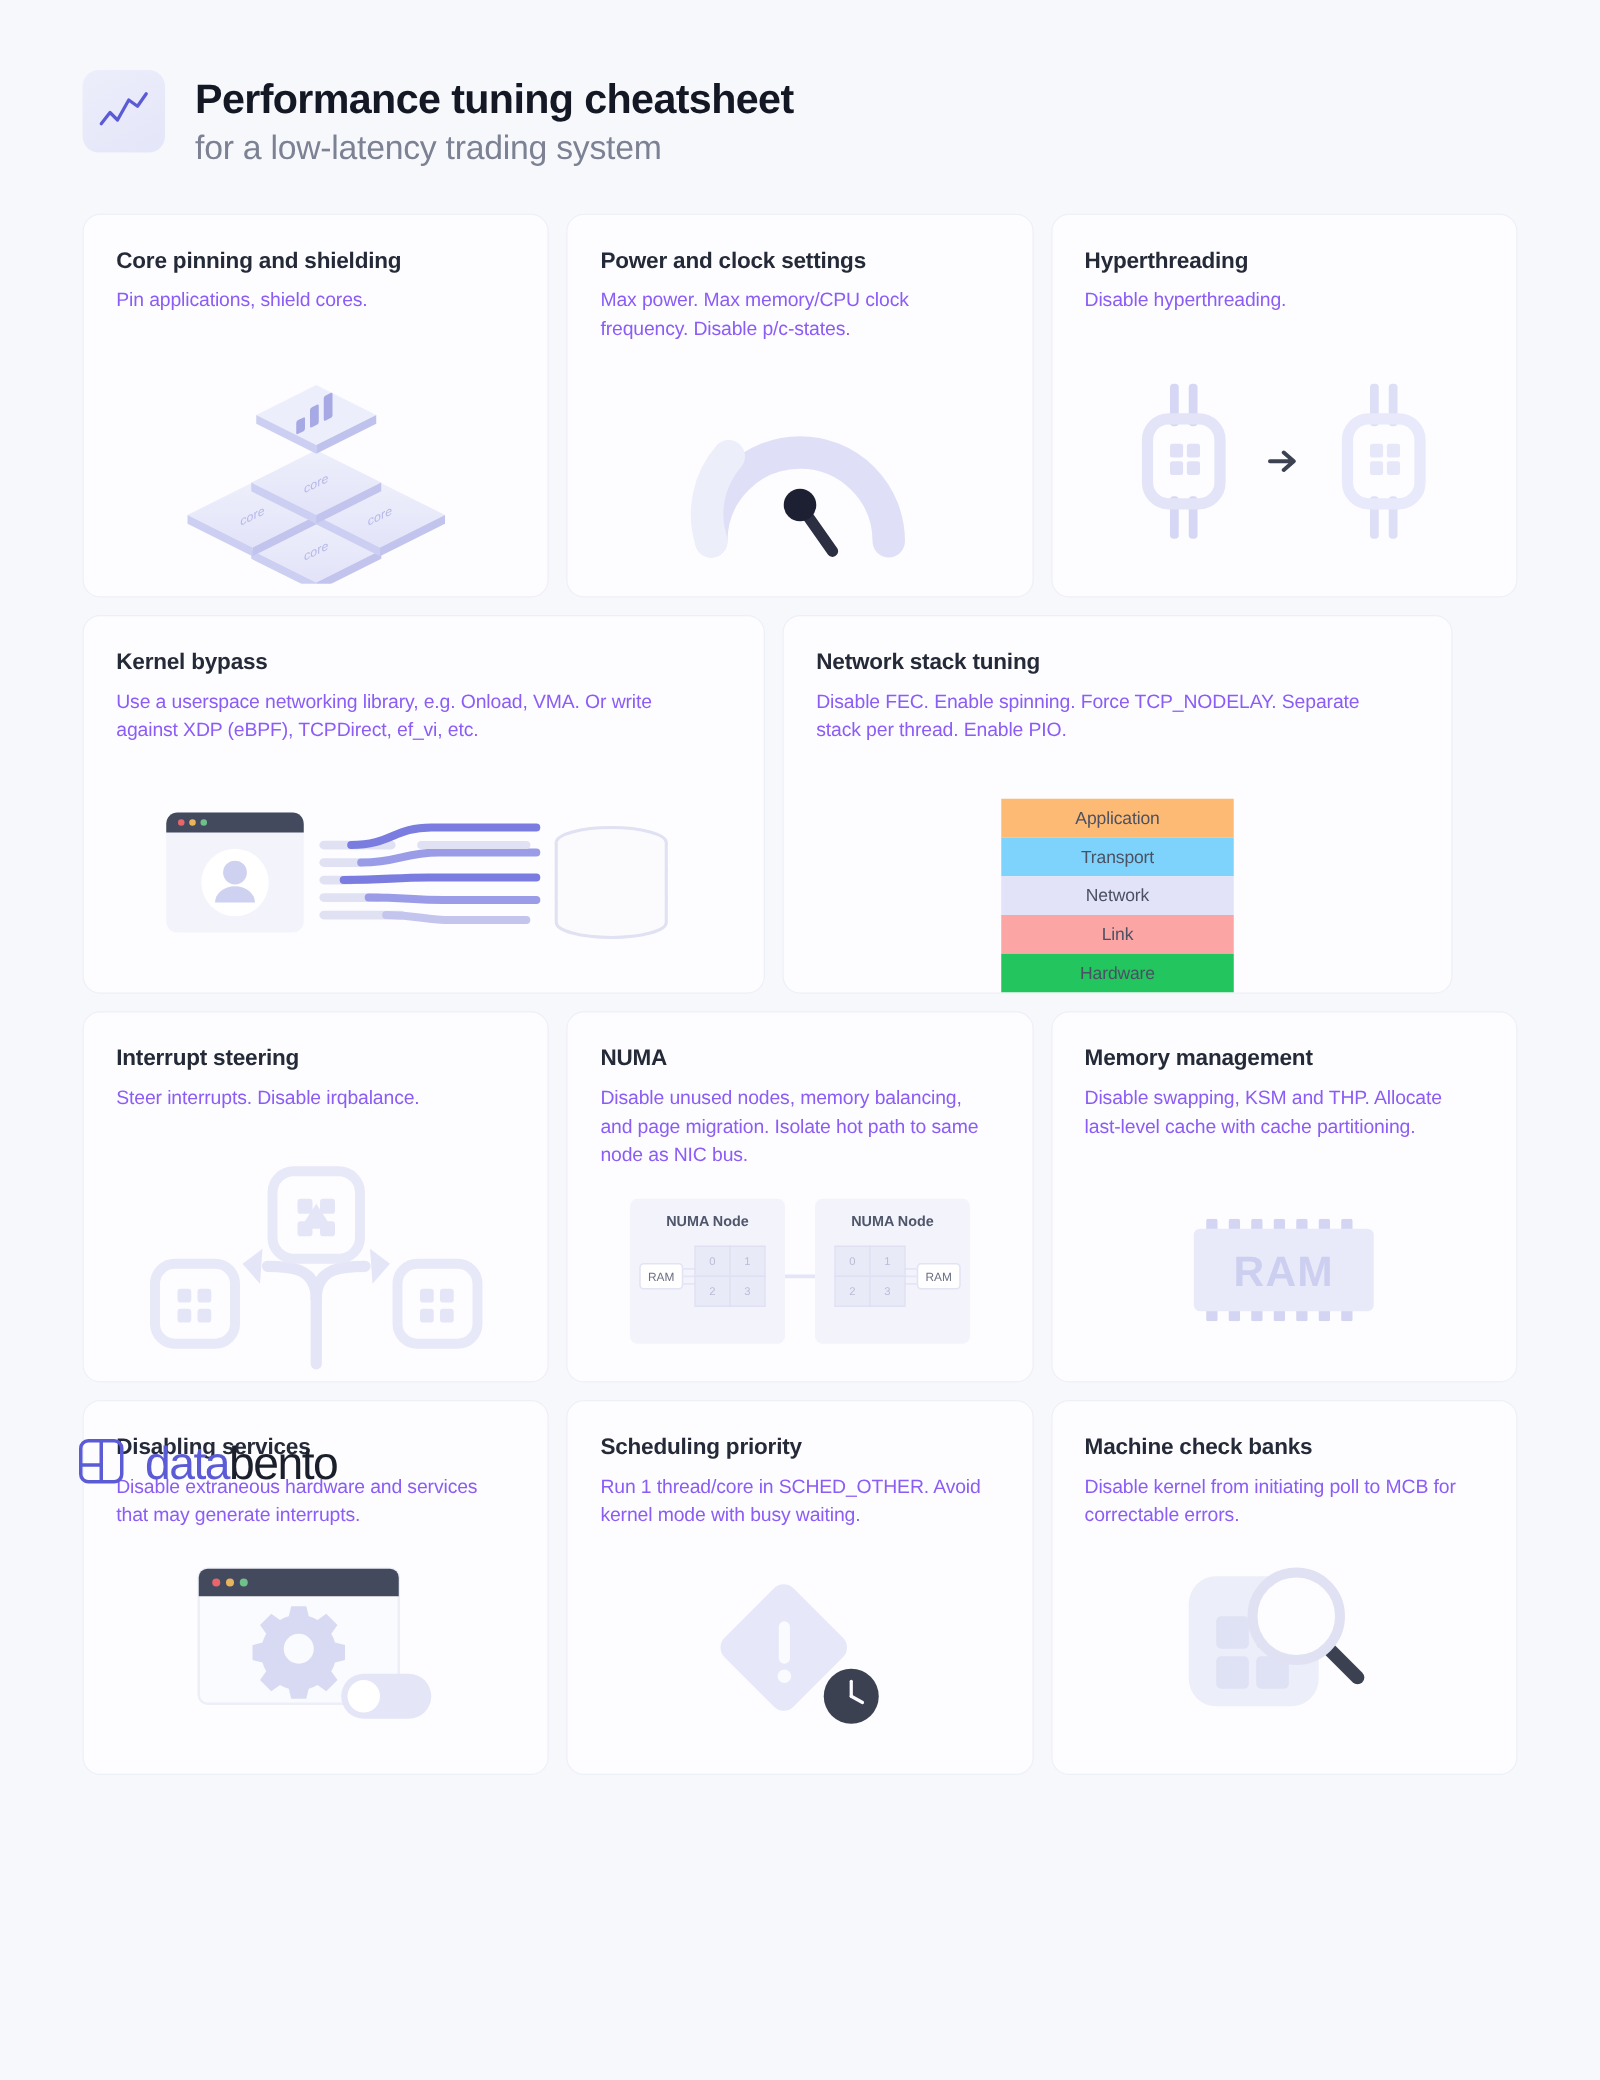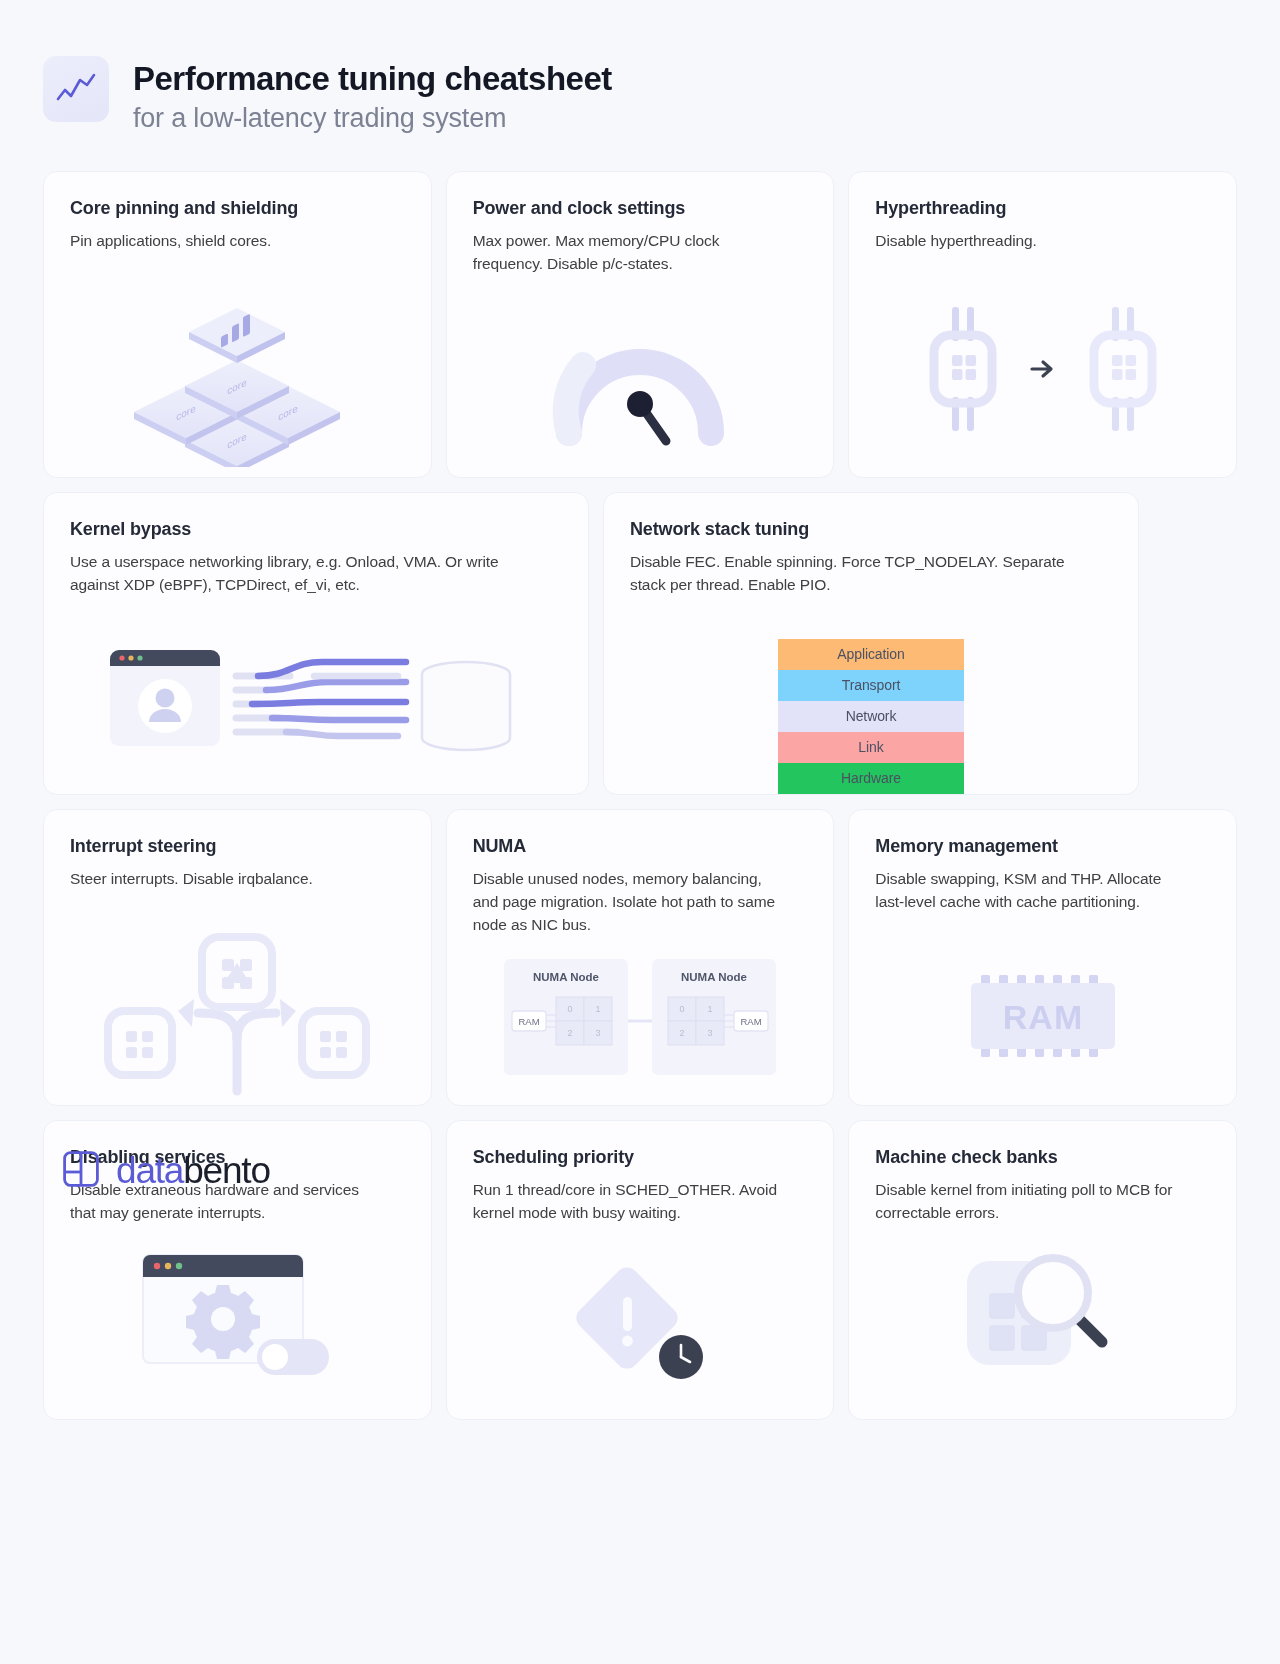--- a/index.html
+++ b/index.html
@@ -2,21 +2,21 @@
 <html><head>
 <meta charset="utf-8">
 <style>
   * { box-sizing: border-box; margin: 0; padding: 0; }
   html, body {
     width: 1280px; height: 1664px;
     background: #f7f8fc;
     font-family: "Liberation Sans", sans-serif;
     -webkit-font-smoothing: antialiased;
   }
-  .page { width: 1280px; height: 1300px; position: relative; padding: 0 43px; }
+  .page { width: 1280px; height: 1300px; position: relative; padding: 0 66px; }
 
   
   .header { display: flex; align-items: flex-start; gap: 24px; padding-top: 56px; }
   .header-badge {
     width: 66px; height: 66px; border-radius: 13px; flex: 0 0 66px;
     background: linear-gradient(150deg, #eceefb 0%, #e4e6f9 100%);
     display: flex; align-items: center; justify-content: center;
   }
   .header-text { padding-top: 4px; }
   .header-title {
@@ -39,21 +39,21 @@
     position: relative;
     overflow: hidden;
     flex: 1 1 0;
   }
   .card.wide1 { flex: 0 0 546px; }
   .card.wide2 { flex: 0 0 536px; }
   .card-title {
     font-size: 18px; font-weight: bold; color: #252a38; letter-spacing: -0.15px;
   }
   .card-desc {
-    font-size: 15.5px; color: #404040; line-height: 1.5; margin-top: 10px;
+    font-size: 15.5px; color: #8b5cf6; line-height: 1.5; margin-top: 10px;
     letter-spacing: -0.1px; max-width: 310px;
   }
   .card.wide1 .card-desc, .card.wide2 .card-desc { max-width: 470px; }
 
   
   .r1 .card { height: 307px; }
   .r2 .card { height: 303px; }
   .r3 .card { height: 297px; }
   .r4 .card { height: 300px; }
 

